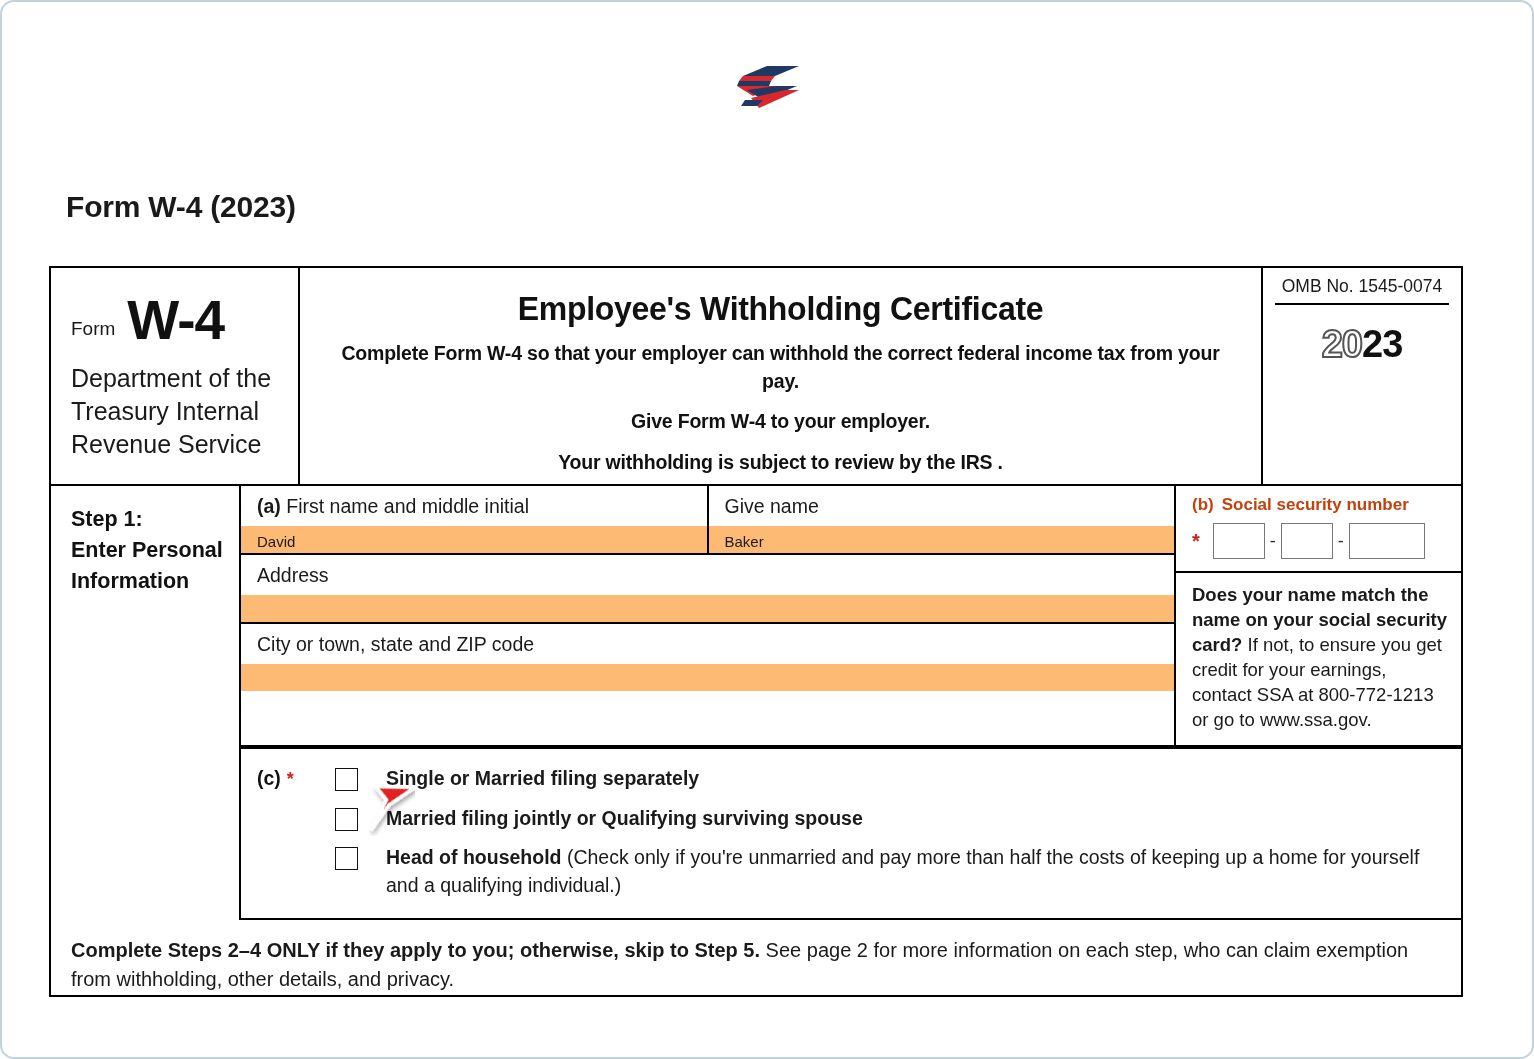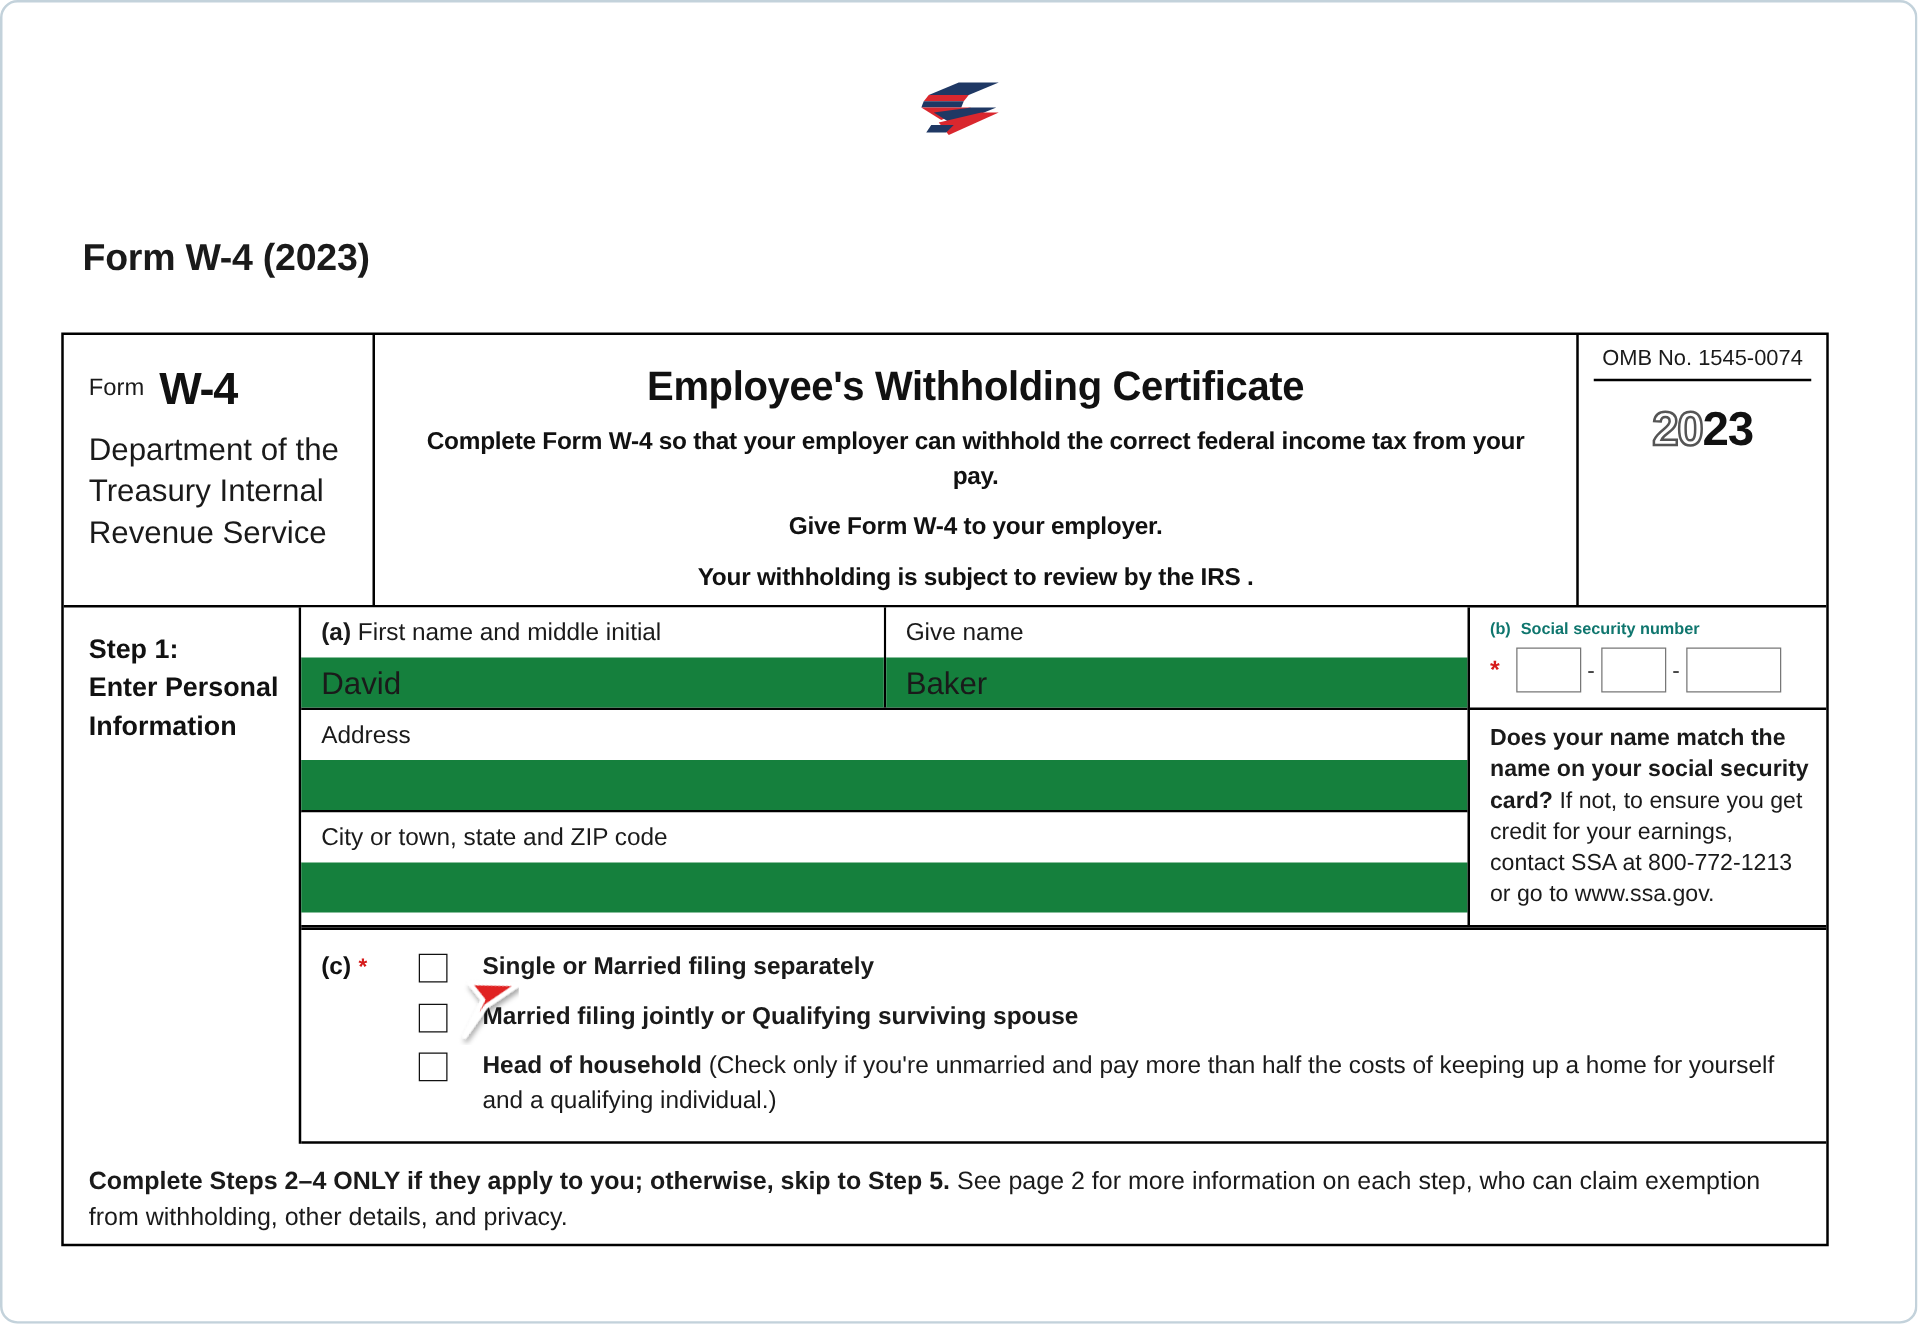--- a/index.html
+++ b/index.html
@@ -81,21 +81,21 @@
     height: 218px;
   }
   .hdr-left {
     width: 249px;
     border-right: 2.5px solid #000;
     padding: 26px 14px 0 20px;
   }
   .hdr-left .r1 { display: flex; align-items: flex-end; gap: 12px; }
   .lbl-form { font-size: 19px; color: #1a1a1a; padding-bottom: 6px; }
   .big-w4 {
-    font-size: 36px; font-weight: bold; letter-spacing: -1px;
+    font-size: 55px; font-weight: bold; letter-spacing: -1px;
     line-height: 0.95; color: #111;
   }
   .dept {
     margin-top: 16px;
     font-size: 25px; line-height: 1.32; color: #1a1a1a;
   }
   .hdr-mid {
     flex: 1;
     border-right: 2.5px solid #000;
     padding: 22px 22px 0 22px;
@@ -154,33 +154,33 @@
     border-right: 2.5px solid #000;
   }
   .fld.last { border-right: none; }
   .fld-label {
     font-size: 19.5px; color: #1a1a1a;
     padding: 9px 0 8px 16px;
     background: #fff;
   }
   .fld-label b { font-weight: bold; }
   .fld-input {
-    background: #15803d;
-    height: 40px;
-    font-size: 25px; color: #1a1a1a;
+    background: #fdba74;
+    height: 27px;
+    font-size: 15px; color: #1a1a1a;
     padding: 7px 0 0 16px;
   }
 
   .right-col {
     width: 287px;
     flex: none;
     border-left: 2.5px solid #000;
   }
   .ssn-cell { padding: 9px 10px 12px 16px; border-bottom: 2.5px solid #000; }
-  .ssn-title { font-size: 13px; font-weight: bold; color: #0f766e; }
+  .ssn-title { font-size: 17px; font-weight: bold; color: #c2410c; }
   .ssn-title .paren { margin-right: 8px; }
   .ssn-boxes {
     display: flex; align-items: center; gap: 5px;
     margin-top: 8px;
   }
   .req { color: #d61b1b; font-size: 20px; font-weight: bold; margin-right: 8px; line-height: 1; }
   .ssn-box {
     width: 52px; height: 36px;
     border: 1.5px solid #777;
     background: #fff;

